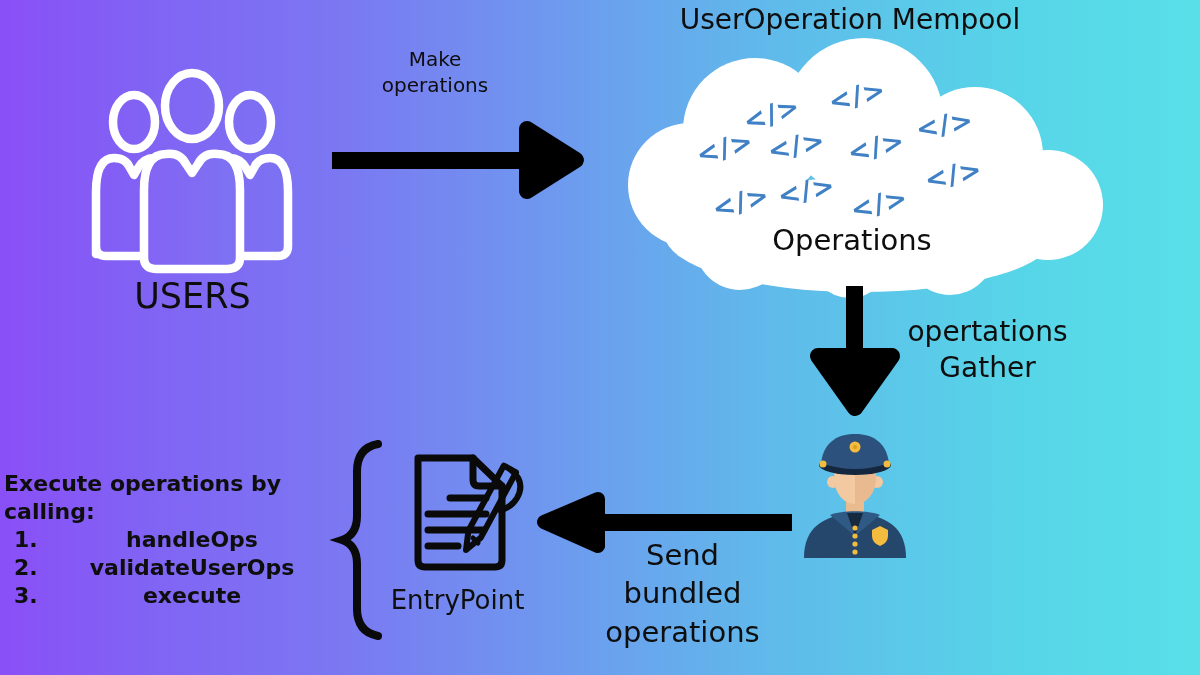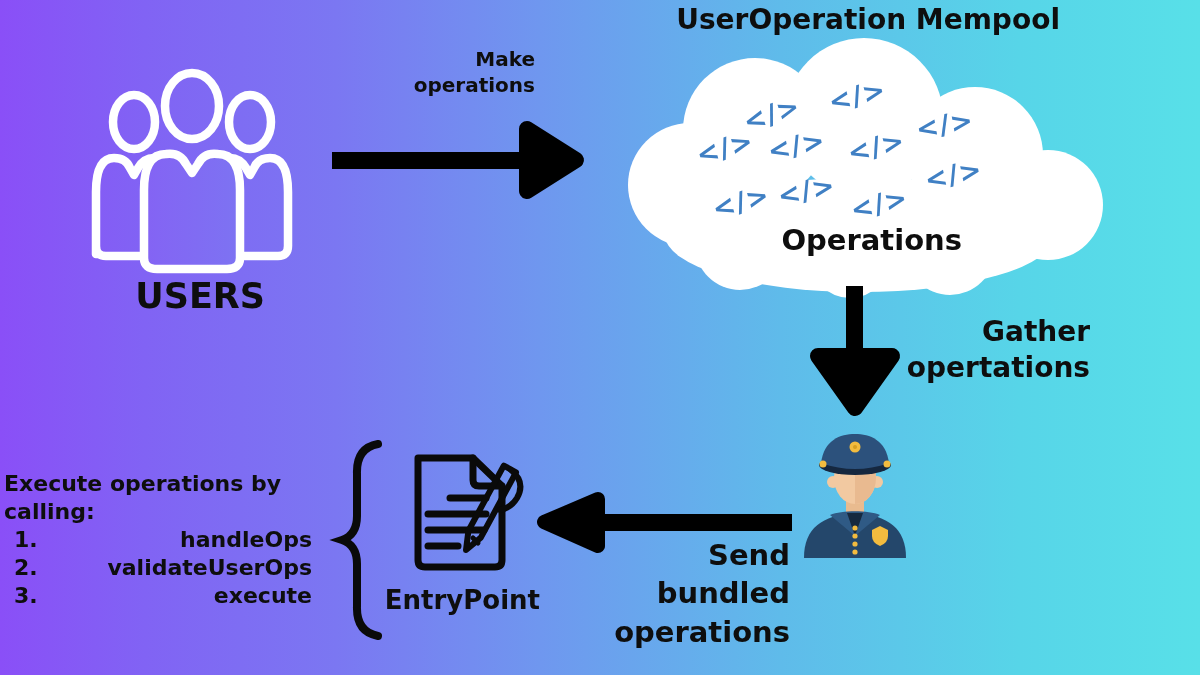--- a/index.html
+++ b/index.html
@@ -1,27 +1,27 @@
 <!DOCTYPE html>
 <html><head>
 <meta charset="utf-8">
 <style>
   html,body{margin:0;padding:0;}
   #stage{
     position:relative;width:1200px;height:675px;overflow:hidden;
     background:linear-gradient(90deg,#8a4ff7 0%,#8163f4 12%,#7b77f2 28%,#6f97ef 45%,#5fbbea 65%,#57d5e8 85%,#58e0e8 100%);
     font-family:"DejaVu Sans","Liberation Sans",sans-serif;
   }
-  .label{position:absolute;color:#0e0e0e;font-weight:700;text-align:right;white-space:nowrap;line-height:1.3;}
+  .label{position:absolute;color:#0e0e0e;font-weight:400;text-align:center;white-space:nowrap;line-height:1.3;}
   .puff{position:absolute;background:#fff;border-radius:50%;}
   .code-icon{position:absolute;color:#4080c4;font-weight:700;font-size:27px;transform:translate(-50%,-50%);letter-spacing:1px;}
   svg{position:absolute;overflow:visible;}
   .list-row{display:flex;align-items:baseline;}
   .list-num{width:58px;text-align:left;padding-left:10px;}
-  .list-name{flex:1;text-align:right;}
+  .list-name{flex:1;text-align:center;}
 </style>
 </head>
 <body>
 
 <div id="stage">
 
   <svg style="left:86px;top:58px;" width="212" height="222" viewBox="0 0 212 222">
     <defs>
       <linearGradient id="bgfill" x1="0" y1="0" x2="1" y2="0">
         <stop offset="0" stop-color="#8463f4"></stop>
@@ -78,22 +78,22 @@
 
     <div class="label" style="left:114px;top:182px;width:220px;font-size:29px;">Operations</div>
   </div>
 
   <svg style="left:800px;top:286px;" width="110" height="134" viewBox="0 0 110 134">
     <rect x="46" y="0" width="17" height="82" fill="#000"></rect>
     <path d="M18,70 L55,122 L92,70 Z" fill="#000" stroke="#000" stroke-width="16" stroke-linejoin="round" stroke-linecap="round"></path>
   </svg>
 
   <div class="label" style="left:885px;top:314px;width:205px;font-size:28px;">
+    <div>opertations</div>
     <div>Gather</div>
-    <div>opertations</div>
   </div>
 
   <svg style="left:798px;top:428px;" width="115" height="130" viewBox="0 0 115 130">
     <circle cx="35" cy="54" r="6" fill="#f2c9a1"></circle>
     <circle cx="79" cy="54" r="6" fill="#f2c9a1"></circle>
     <rect x="48" y="66" width="18" height="18" fill="#e9bb8f"></rect>
     <ellipse cx="57" cy="50" rx="21" ry="26" fill="#f2c9a1"></ellipse>
     <path d="M57,24 A21,26 0 0 1 57,76 Z" fill="#e9ba90"></path>
     <ellipse cx="57" cy="37" rx="36" ry="10" fill="#15273f"></ellipse>
     <path d="M23,35 C26,12 42,6 57,6 C72,6 88,12 91,35 C68,43 46,43 23,35 Z" fill="#2c517c"></path>

